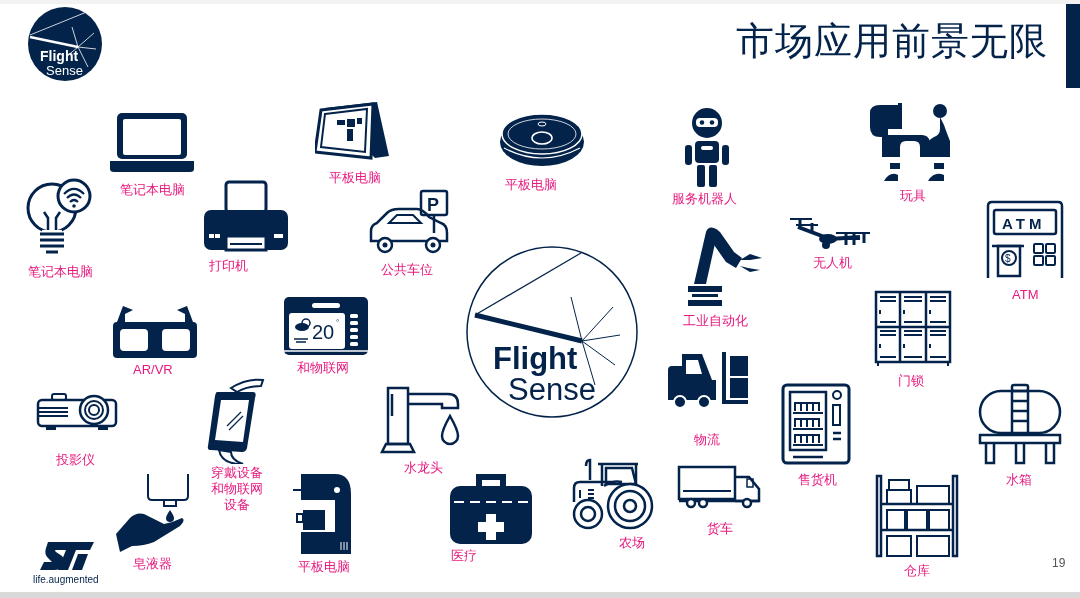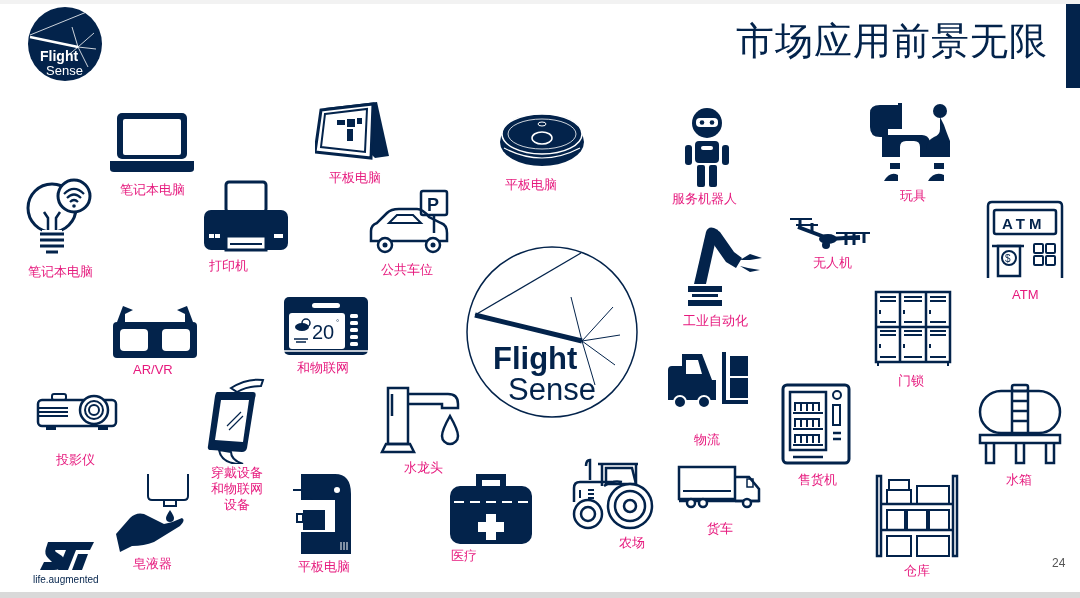--- a/index.html
+++ b/index.html
@@ -352,14 +352,14 @@
   <rect x="42" y="62" width="32" height="20" fill="none" stroke="#03234b" stroke-width="2"></rect>
 </svg>
 <div class="label" style="left:904px;top:563px">仓库</div>
 
 <svg class="icon" style="left:38px;top:540px" width="58" height="32" viewBox="0 0 58 32">
   <path d="M10 2 H56 L52 10 H38 L30 30 H20 L28 10 H18 Q16 10 18 12 L24 16 Q28 20 24 26 Q22 30 16 30 H2 L6 22 H14 L10 18 Q6 14 8 8 Q10 2 10 2Z" fill="#03234b"></path>
   <path d="M40 14 H50 L44 30 H34Z" fill="#03234b"></path>
 </svg>
 <div class="st-tag">life.augmented</div>
 
-<div class="page-num">24</div>
+<div class="page-num">19</div>
 <div class="bottom-bar"></div>
 
 </body></html>

